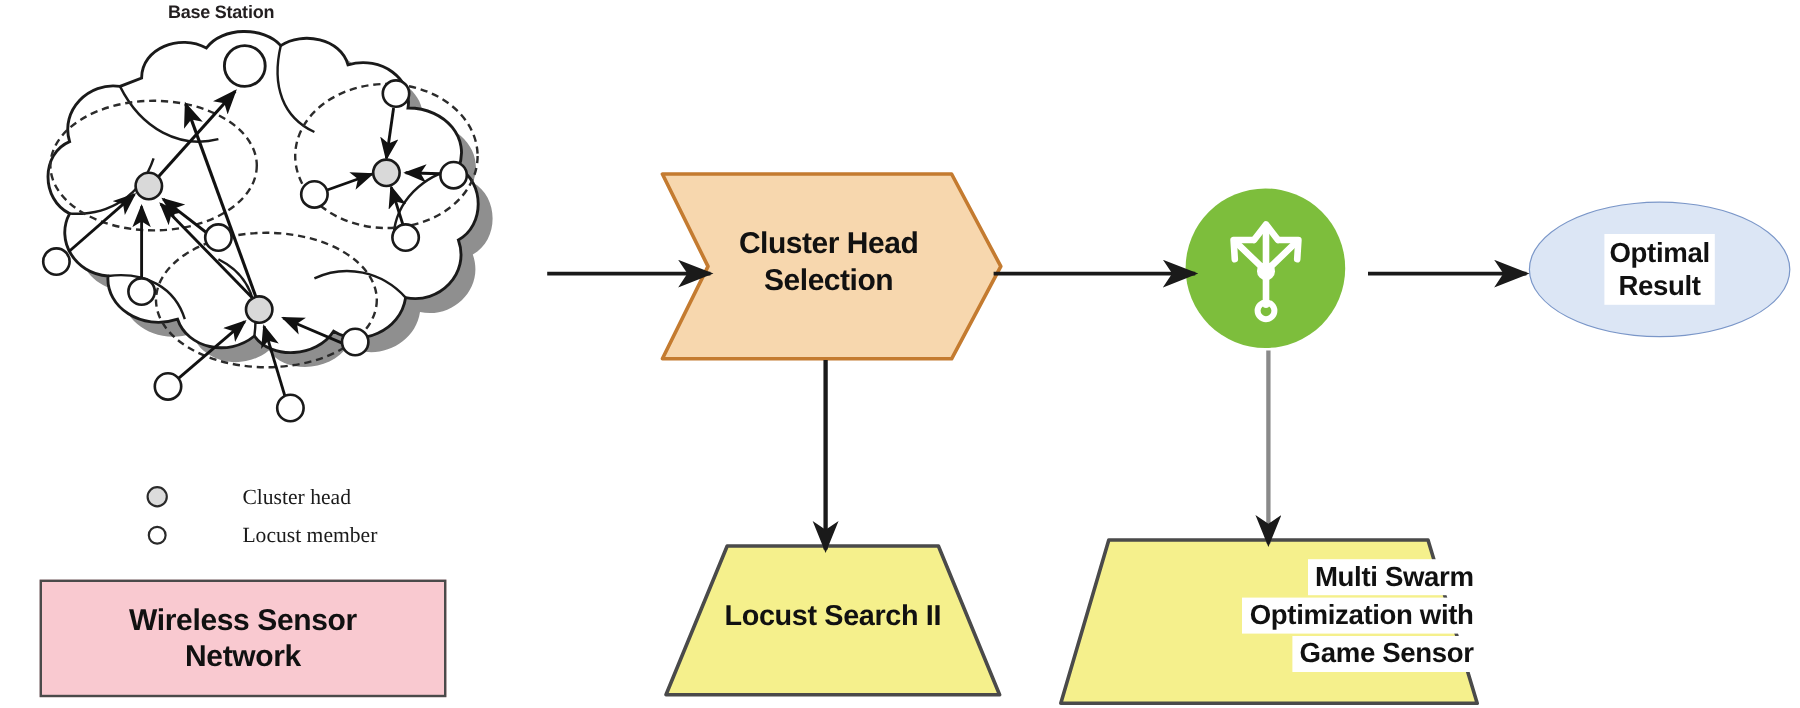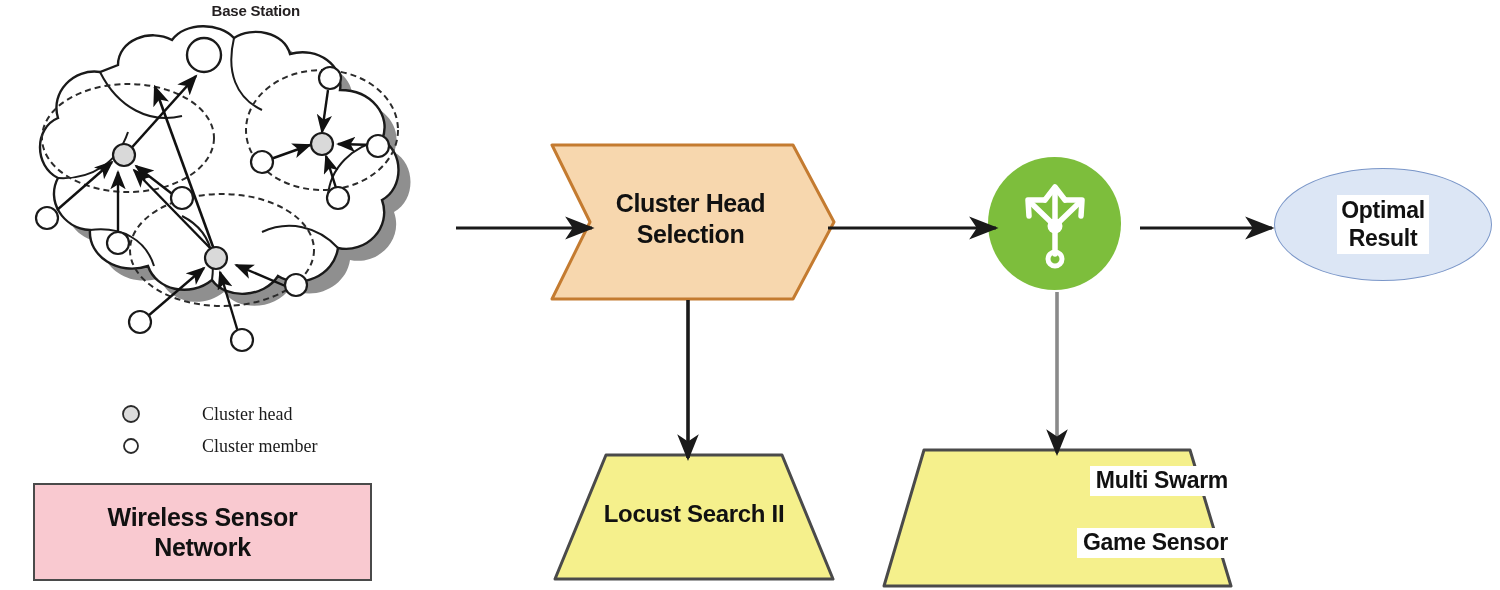--- a/index.html
+++ b/index.html
@@ -14,21 +14,21 @@
     background: #ffffff;
     overflow: hidden;
     font-family: "Liberation Sans", sans-serif;
   }
   .abs { position: absolute; }
 
   
   #base-station-label {
     left: 140px; top: 2px;
     width: 160px;
-    text-align: right;
+    text-align: left;
     font-family: "Liberation Sans", sans-serif;
     font-size: 15px;
     font-weight: 700;
     color: #231f20;
     letter-spacing: -0.2px;
   }
 
   
   #wsn-cloud { left: 0px; top: 20px; }
 
@@ -258,21 +258,21 @@
         </svg>
       </span>
       <span class="legend-text">Cluster head</span>
     </div>
     <div class="legend-row">
       <span class="legend-swatch">
         <svg width="22" height="22" viewBox="0 0 22 22">
           <circle cx="11" cy="11" r="7" fill="#ffffff" stroke="#2a2a2a" stroke-width="1.8"></circle>
         </svg>
       </span>
-      <span class="legend-text">Cluster member</span>
+      <span class="legend-text">Locust member</span>
     </div>
   </div>
 
   <div class="abs" id="wsn-box">
     <div class="label">Wireless Sensor
 Network</div>
   </div>
 
   <div class="abs" id="chevron-wrap">
     <svg width="290" height="160" viewBox="0 0 290 160">
@@ -313,21 +313,21 @@
     </svg>
     <div id="trap-locust-label">Locust Search II</div>
   </div>
 
   <div class="abs" id="trap-mso-wrap">
     <svg width="353" height="142" viewBox="0 0 353 142">
       <polygon points="43,3 309,3 350,139 3,139" fill="#F5F08C" stroke="#4a4a4a" stroke-width="3" stroke-linejoin="round"></polygon>
     </svg>
     <div id="trap-mso-label">
       <span class="ln">Multi Swarm</span><br>
-      <br>
+      <span class="ln">Optimization with</span><br>
       <span class="ln">Game Sensor</span>
     </div>
   </div>
 
   <svg class="abs" id="connectors" width="1500" height="590" viewBox="0 0 1500 590" style="pointer-events:none;">
     <defs>
       <marker id="arrowK" markerWidth="10" markerHeight="10" refX="8.4" refY="3.6" orient="auto" markerUnits="strokeWidth">
         <path d="M0,0 L9.2,3.6 L0,7.2 L2.4,3.6 z" fill="#1a1a1a"></path>
       </marker>
       <marker id="arrowKd" markerWidth="8" markerHeight="8" refX="6.6" refY="3" orient="auto" markerUnits="strokeWidth">

